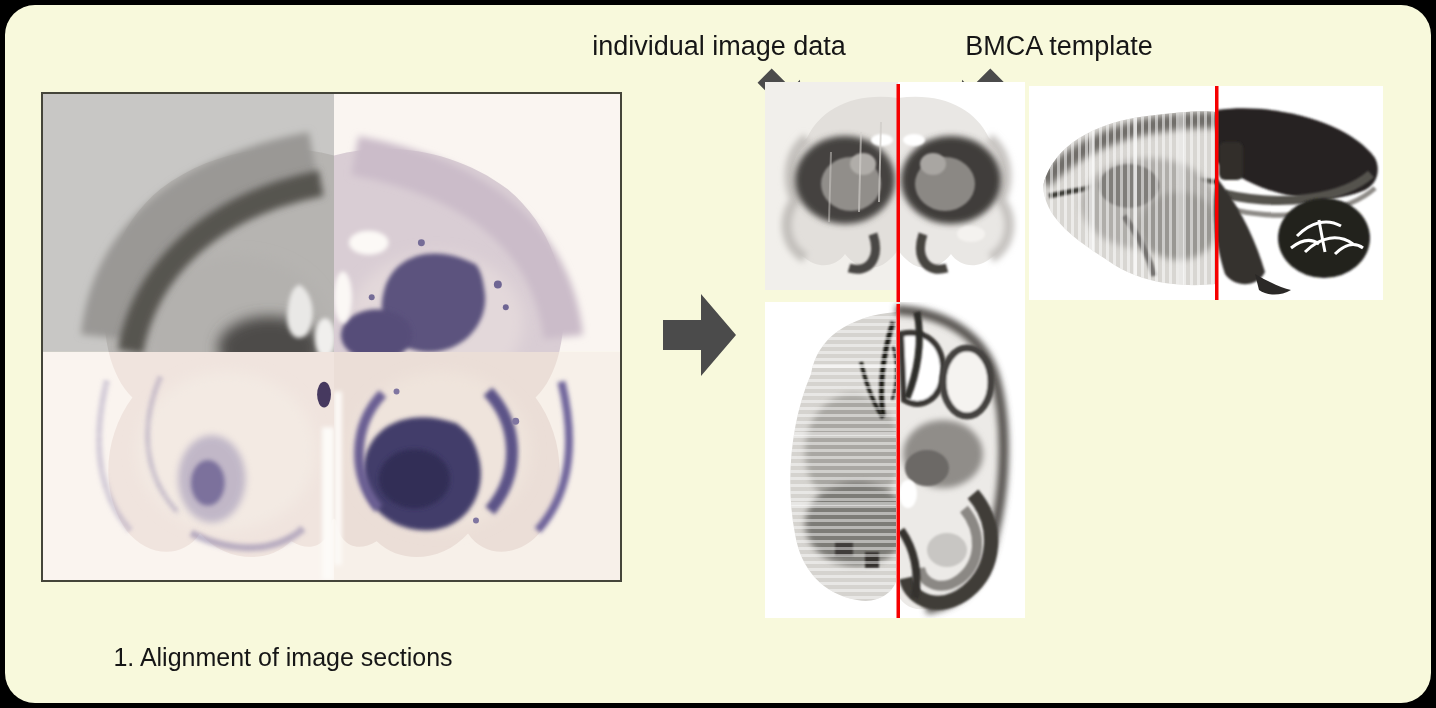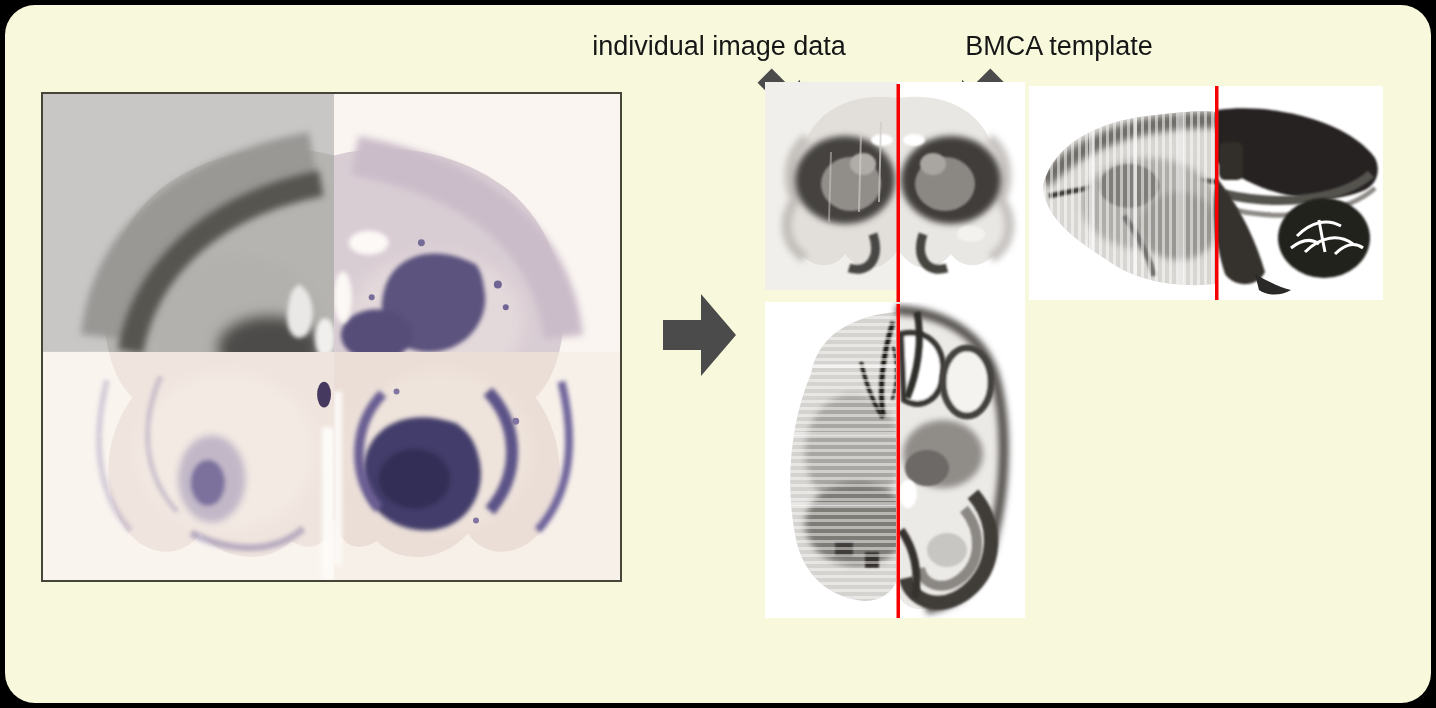--- a/index.html
+++ b/index.html
@@ -272,14 +272,15 @@
         <ellipse cx="143" cy="192" rx="9" ry="14" fill="#ffffff" filter="url(#a-b1)"></ellipse>
         <path d="M208,192 C234,222 232,266 202,290 C176,310 146,300 141,276" stroke="#3f3c39" stroke-width="14" fill="none" filter="url(#a-b1)"></path>
         <path d="M199,207 C218,230 216,261 195,277 C177,290 158,283 155,266" stroke="#8b8884" stroke-width="10" fill="none" filter="url(#a-b1)"></path>
         <ellipse cx="182" cy="248" rx="20" ry="17" fill="#c8c6c3" filter="url(#a-b1)"></ellipse>
         <path d="M136,228 C150,248 154,272 150,296" stroke="#36332f" stroke-width="8" fill="none" filter="url(#a-b1)"></path>
       </g>
       <rect x="131.5" y="2" width="3.5" height="314" style="fill:var(--alignment-line,#f60000)"></rect>
     </svg>
   </div>
 
+  <div class="label caption" style="left:283px">1. Alignment of image sections</div>
 
 </div>
 
 </body></html>

